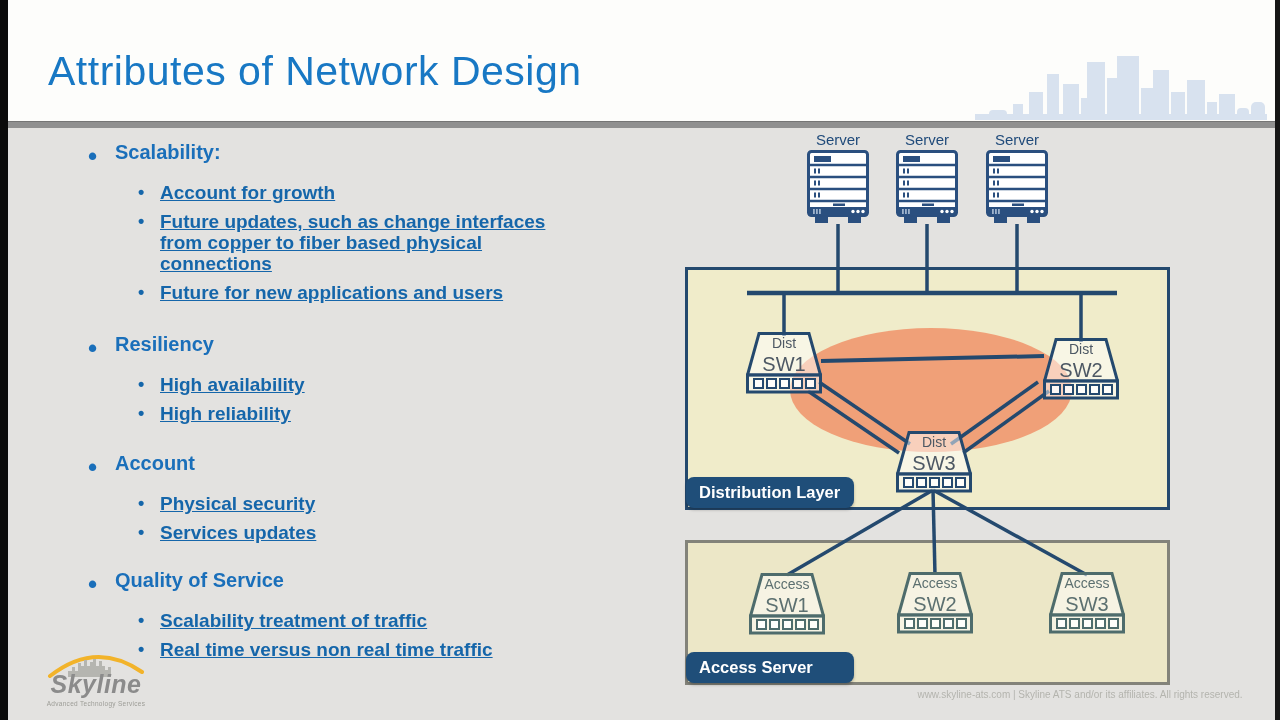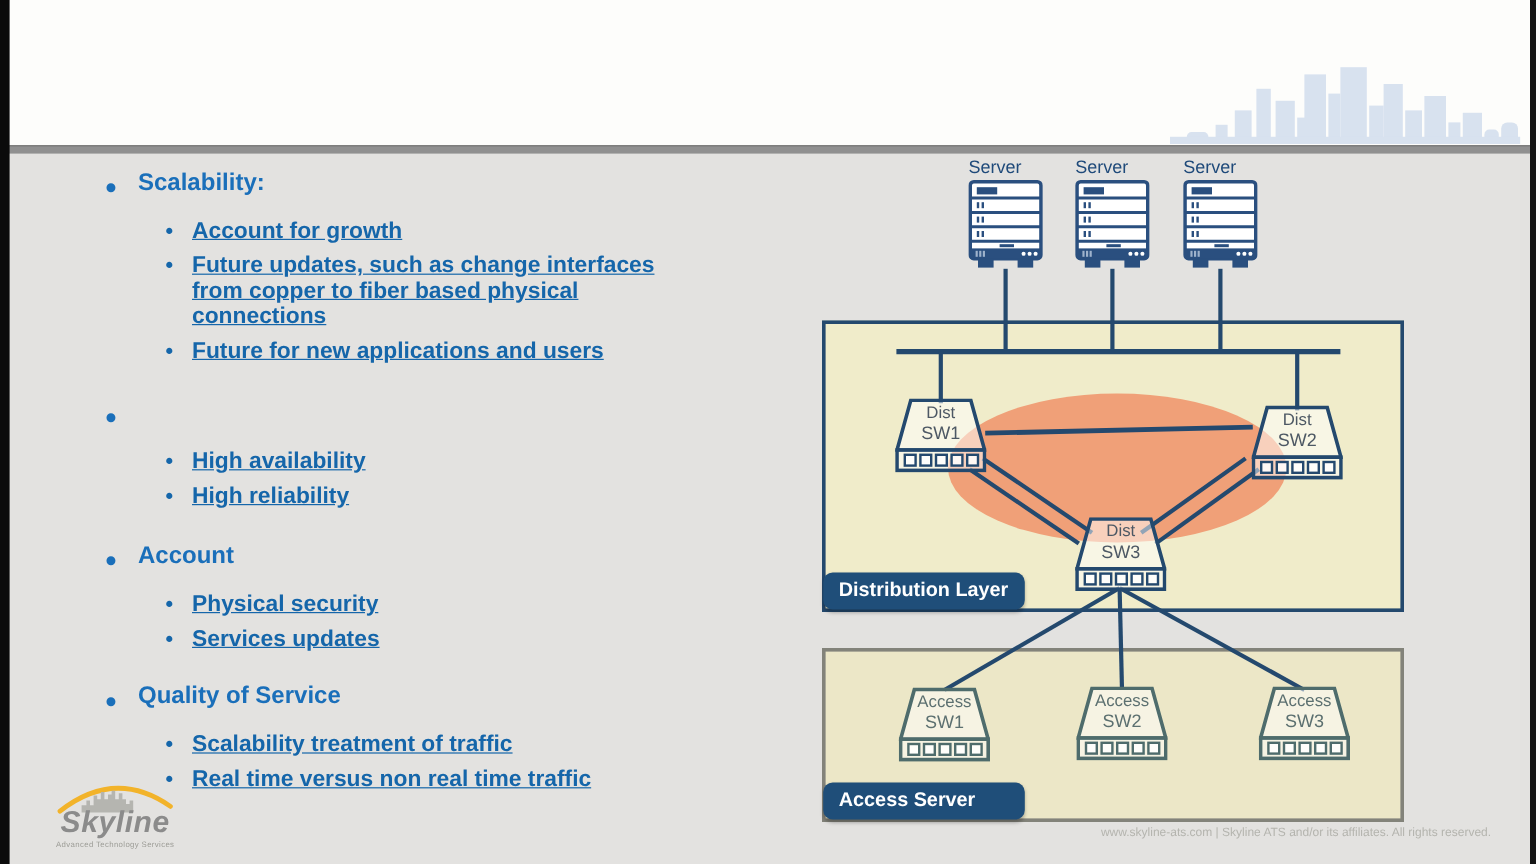--- a/index.html
+++ b/index.html
@@ -27,31 +27,31 @@
   .stext{color:#1566aa;font-size:19px;font-weight:700;line-height:21px;width:412px;text-decoration:underline;}
 
   
   .layer-box{position:absolute;box-sizing:border-box;}
   .dist-box{left:685px;top:267px;width:485px;height:243px;background:#f0ecca;border:3px solid #24496e;}
   .access-box{left:685px;top:540px;width:485px;height:145px;background:#ece7c7;border:3px solid #83837a;}
   .core-ellipse{position:absolute;left:790px;top:328px;width:282px;height:124px;border-radius:50%;background:#f0a078;}
   #wires{position:absolute;left:0;top:0;pointer-events:none;}
 
   .server{position:absolute;width:62px;}
-  .server-label{width:62px;text-align:left;font-size:15px;color:#1f4a7a;margin-bottom:2px;}
+  .server-label{width:62px;text-align:center;font-size:15px;color:#1f4a7a;margin-bottom:2px;}
 
   .switch{position:absolute;width:76px;height:62px;}
   .switch svg{position:absolute;left:0;top:0;}
   .sw-body{fill:rgba(255,255,255,.5);stroke-width:3;}
   .sw-port{fill:rgba(255,255,255,.85);stroke-width:2;}
   .dist .sw-body,.dist .sw-port{stroke:#24496e;}
   .acc  .sw-body,.acc  .sw-port{stroke:#4e6c6c;}
   .sw-l1,.sw-l2{position:absolute;left:0;width:76px;text-align:center;font-weight:400;}
   .sw-l1{top:3px;font-size:14px;}
-  .sw-l2{top:21px;font-size:15px;}
+  .sw-l2{top:21px;font-size:20px;}
   .dist .sw-l1,.dist .sw-l2{color:#4d5864;}
   .acc  .sw-l1,.acc  .sw-l2{color:#5c7070;}
 
   .badge{position:absolute;left:686px;width:168px;height:31px;background:#1f4e79;border-radius:8px;color:#fff;
          font-size:16.5px;font-weight:700;line-height:31px;padding-left:13px;box-sizing:border-box;
          box-shadow:0 2px 3px rgba(0,0,0,.25);z-index:5;}
 
   .footer-note{position:absolute;left:880px;top:689px;width:400px;text-align:center;font-size:10px;color:#b4b4ae;}
 
   
@@ -80,20 +80,21 @@
         <rect x="178" y="40" width="16" height="50"></rect>
         <rect x="196" y="62" width="14" height="28"></rect>
         <rect x="212" y="50" width="18" height="40"></rect>
         <rect x="232" y="72" width="10" height="18"></rect>
         <rect x="244" y="64" width="16" height="26"></rect>
         <rect x="262" y="78" width="12" height="12" rx="4"></rect>
         <rect x="276" y="72" width="14" height="18" rx="5"></rect>
         <rect x="0" y="84" width="292" height="6"></rect>
       </g>
     </svg>
+    <div class="page-title">Attributes of Network Design</div>
   </div>
   <div class="divider"></div>
 
   <div class="section" style="top:141px">
     <div class="hrow">
         <span class="hdot">•</span>
       <span class="hlabel">Scalability:</span>
       </div>
     <div class="sub">
       <div class="si">
@@ -107,20 +108,21 @@
       <div class="si">
           <span class="sdot">•</span>
           <span class="stext">Future for new applications and users</span>
         </div>
     </div>
   </div>
 
   <div class="section" style="top:333px">
     <div class="hrow">
         <span class="hdot">•</span>
+      <span class="hlabel">Resiliency</span>
       </div>
     <div class="sub">
       <div class="si">
           <span class="sdot">•</span>
           <span class="stext">High availability</span>
         </div>
       <div class="si">
           <span class="sdot">•</span>
           <span class="stext">High reliability</span>
         </div>

